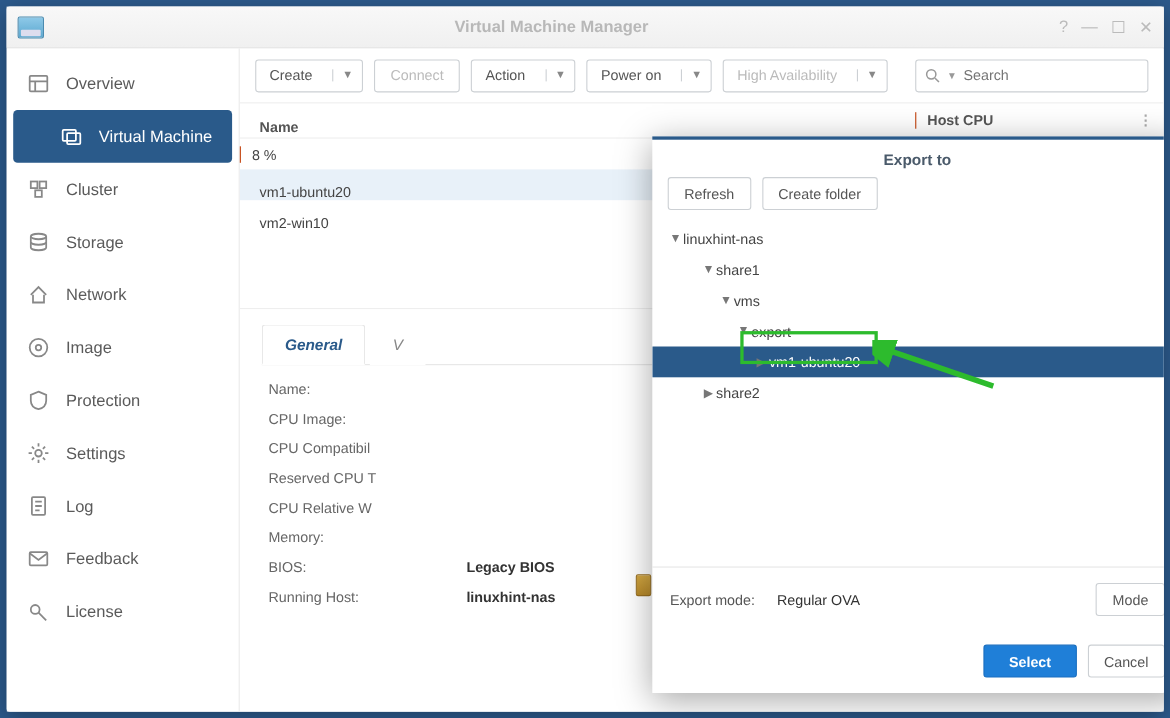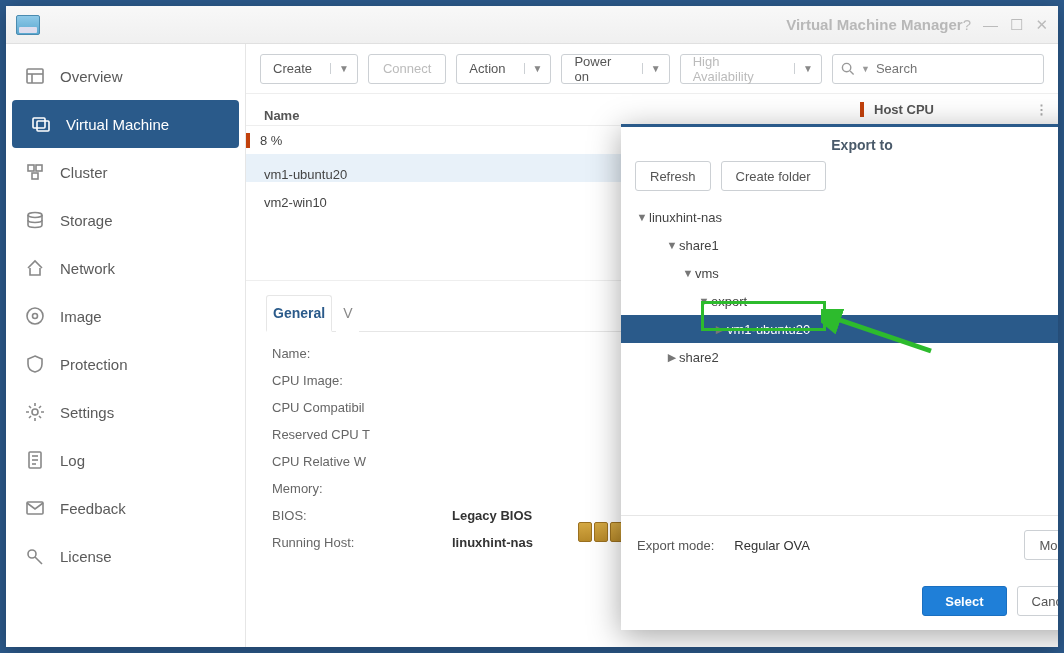--- a/index.html
+++ b/index.html
@@ -1,49 +1,49 @@
 <!DOCTYPE html>
 <html><head>
 <meta charset="utf-8">
 <style>
 * { margin: 0; padding: 0; box-sizing: border-box; font-family: -apple-system, BlinkMacSystemFont, "Segoe UI", Arial, sans-serif; }
 body { background: #2c5a8c; padding: 6px; width: 1064px; height: 653px; overflow: hidden; }
 .window { background: #fdfdfd; width: 100%; height: 100%; border-radius: 3px; display: flex; flex-direction: column; box-shadow: 0 4px 20px rgba(0,0,0,0.3); }
 .titlebar { height: 38px; display: flex; align-items: center; padding: 0 10px; background: linear-gradient(#f8f8f8,#f0f0f0); border-bottom: 1px solid #e0e0e0; }
 .titlebar-icon { width: 24px; height: 20px; background: linear-gradient(#8ec9e8,#5ba8d0); border-radius: 2px; border: 1px solid #4a8bb0; position: relative; }
 .titlebar-icon::after { content:''; position:absolute; bottom:1px; left:2px; right:2px; height:6px; background:#dde; border-radius:1px;}
-.titlebar-title { flex: 1; text-align: right; font-weight: 700; color: #b8b8b8; font-size: 15px; }
+.titlebar-title { flex: 1; text-align: center; font-weight: 700; color: #b8b8b8; font-size: 15px; }
 .titlebar-controls { display: flex; gap: 12px; color: #bbb; }
 .titlebar-controls span { cursor: pointer; font-size: 15px; }
 .body { flex: 1; display: flex; overflow: hidden; }
-.sidebar { width: 240px; background: #fff; border-right: 1px solid #e6e6e6; padding-top: 8px; }
+.sidebar { width: 212px; background: #fff; border-right: 1px solid #e6e6e6; padding-top: 8px; }
 .sidebar-item { display: flex; align-items: center; height: 48px; padding: 0 18px; color: #5a5a5a; font-size: 15px; font-weight: 500; cursor: pointer; gap: 14px; }
-.sidebar-item.active { background: #2a5a8a; color: #fff; border-radius: 4px; margin: 0 6px; }
+.sidebar-item.active { background: #2a5a8a; color: #fff; border-radius: 4px; margin: 0 6px; justify-content: flex-end; }
 .sb-icon { width: 22px; height: 22px; display: inline-flex; align-items: center; justify-content: center; color: #888; }
 .sidebar-item.active .sb-icon { color: #fff; }
 .main { flex: 1; display: flex; flex-direction: column; position: relative; background: #fff; }
 .toolbar { height: 50px; display: flex; align-items: center; padding: 0 14px; gap: 10px; border-bottom: 1px solid #eee; }
 .btn { height: 30px; padding: 0 14px; background: #fff; border: 1px solid #ccd0d4; border-radius: 3px; font-size: 13px; color: #555; cursor: pointer; display: inline-flex; align-items: center; gap: 6px; justify-content: space-between; }
 .btn.split { padding: 0; }
 .btn.split .lbl { padding: 0 12px; }
 .btn.split .caret { border-left: 1px solid #ccd0d4; padding: 0 8px; font-size: 10px; color: #888; }
 .btn.disabled { color: #bbb; }
 .search { margin-left: auto; width: 212px; height: 30px; border: 1px solid #ccd0d4; border-radius: 3px; display: flex; align-items: center; padding: 0 8px; gap: 6px; color: #999; }
 .search input { border: none; outline: none; flex: 1; font-size: 13px; background: transparent; }
 .table { flex: 0 0 auto; }
 .thead { display: flex; height: 32px; align-items: center; border-bottom: 1px solid #eee; font-size: 13px; color: #555; font-weight: 600; }
 .col-name { width: 614px; padding-left: 18px; margin-top: 12px; }
-.col-cpu { flex: 1; padding-left: 10px; border-left: 4px solid #c2410c; display:flex; align-items:center;}
+.col-cpu { flex: 1; padding-left: 10px; border-left: 1px solid #c2410c; display:flex; align-items:center;}
 .col-cpu-menu { margin-left:auto; padding-right:10px; color:#aaa;}
 .trow { display: flex; height: 28px; align-items: center; font-size: 13px; color: #444; }
 .trow .col-name { font-weight: 400; }
 .trow.selected { background: #e8f1f9; }
 .details { border-top: 1px solid #eee; padding: 14px 20px 0 20px; position: relative; margin-top: 70px; }
 .tabs { display: flex; gap: 4px; border-bottom: 1px solid #e6e6e6; }
-.tab { padding: 9px 6px; font-size: 14px; color: #2a5a8a; font-weight: 600; border: 1px solid #e6e6e6; border-bottom: 2px solid #fff; background: #fff; margin-bottom: -1px; border-radius: 3px 3px 0 0; cursor: pointer; }
+.tab { padding: 9px 20px; font-size: 14px; color: #2a5a8a; font-weight: 600; border: 1px solid #e6e6e6; border-bottom: 2px solid #fff; background: #fff; margin-bottom: -1px; border-radius: 3px 3px 0 0; cursor: pointer; font-style: italic; }
 .tab.inactive { color: #888; font-weight: 400; border-color: transparent; }
 .detail-grid { padding: 14px 6px; display: grid; grid-template-columns: 180px 1fr; row-gap: 12px; font-size: 13px; color: #555; }
 .detail-grid .k { color: #666; }
 .detail-grid .v { color: #333; font-weight: 600; }
 .right-panel { position: absolute; right: 20px; top: 60px; width: 280px; }
 .gauge-title { font-size: 19px; font-weight: 700; color: #444; margin-bottom: 14px; }
 .gauge-bar { height: 9px; background: #e9e9e9; border-radius: 5px; margin-bottom: 46px; box-shadow: inset 0 1px 2px rgba(0,0,0,0.1);}
 .gauge-sub { font-size: 13px; color: #666; margin-bottom: 4px; }
 .chip-row { display:flex; gap:2px; margin-top:6px;}
 .chip { width:14px; height:20px; background:linear-gradient(#d4a843,#b88a2a); border-radius:2px; border:1px solid #9a7020;}

